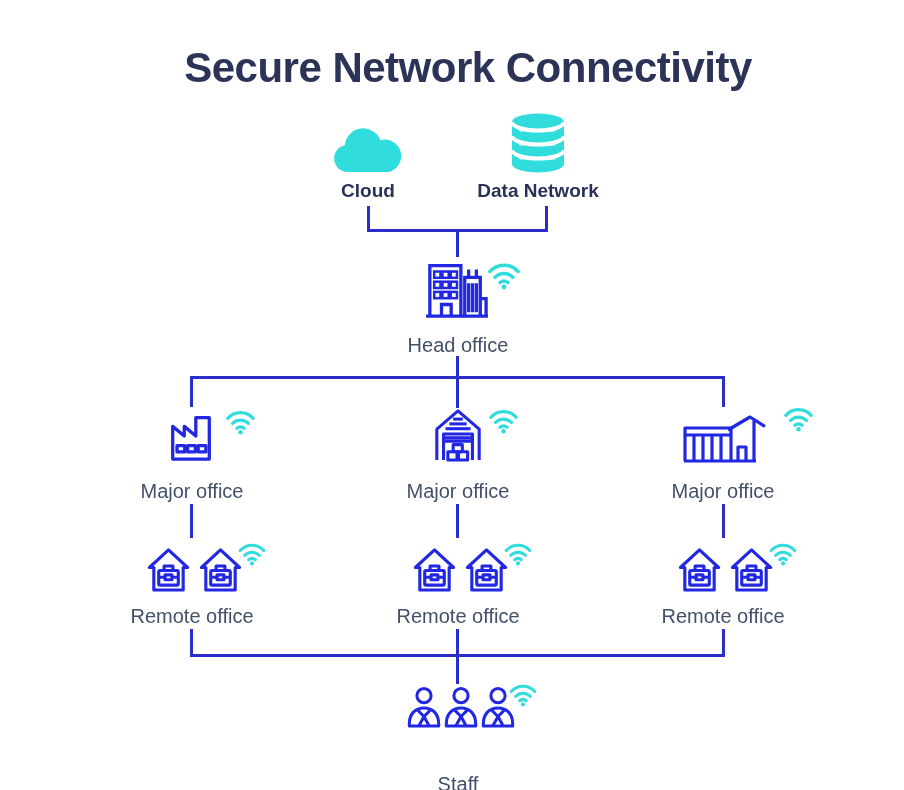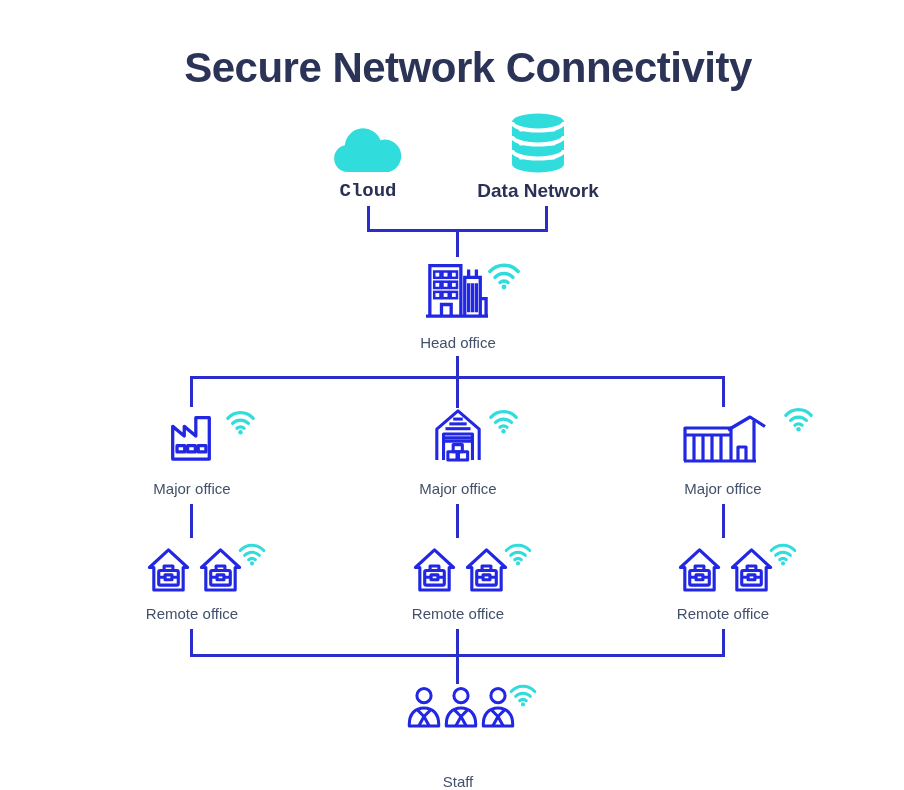--- a/index.html
+++ b/index.html
@@ -6,40 +6,40 @@
   .canvas {
     position:relative; width:904px; height:790px; background:#ffffff;
     font-family:"Liberation Sans", sans-serif; overflow:hidden;
   }
   .title {
     position:absolute; left:16px; top:44px; width:904px; text-align:center;
     font-size:42px; font-weight:bold; letter-spacing:-0.5px; color:#2b3357;
   }
   .lbl {
     position:absolute; width:220px; text-align:center;
-    font-size:15px; color:#43506a;
+    font-size:20px; color:#43506a;
   }
   .lbl.bold { font-weight:bold; font-size:19px; color:#293156; }
   .line { position:absolute; background:#2b2ccc; }
   .icon { position:absolute; }
   svg { display:block; }
 </style>
 </head>
 <body>
 
 <div class="canvas">
 
   <div class="title">Secure Network Connectivity</div>
 
   <div class="icon" style="left:330px; top:124px;">
     <svg width="76" height="52" viewBox="0 0 76 52">
       <path fill="#30dcdc" d="M59 48 H17.5 A13.5 13.5 0 0 1 14.8 21.3 A18.5 18.5 0 0 1 50.5 16.2 A13.9 13.9 0 0 1 59 48 Z"></path>
     </svg>
   </div>
-  <div class="lbl bold" style="left:258px; top:180px;font-family:Liberation Mono, monospace;">Cloud</div>
+  <div class="lbl bold" style="left:258px; top:180px;">Cloud</div>
 
   <div class="icon" style="left:506px; top:112px;">
     <svg width="64" height="62" viewBox="0 0 64 62">
       <path fill="#30dcdc" d="M6 10 a26 8.5 0 0 1 52 0 V52 a26 8.5 0 0 1 -52 0 Z"></path>
       <g fill="none" stroke="#ffffff" stroke-width="4">
         <path d="M6 10 a26 8.5 0 0 0 52 0"></path>
         <path d="M6 24 a26 8.5 0 0 0 52 0"></path>
         <path d="M6 38 a26 8.5 0 0 0 52 0"></path>
       </g>
       <g fill="#ffffff">

